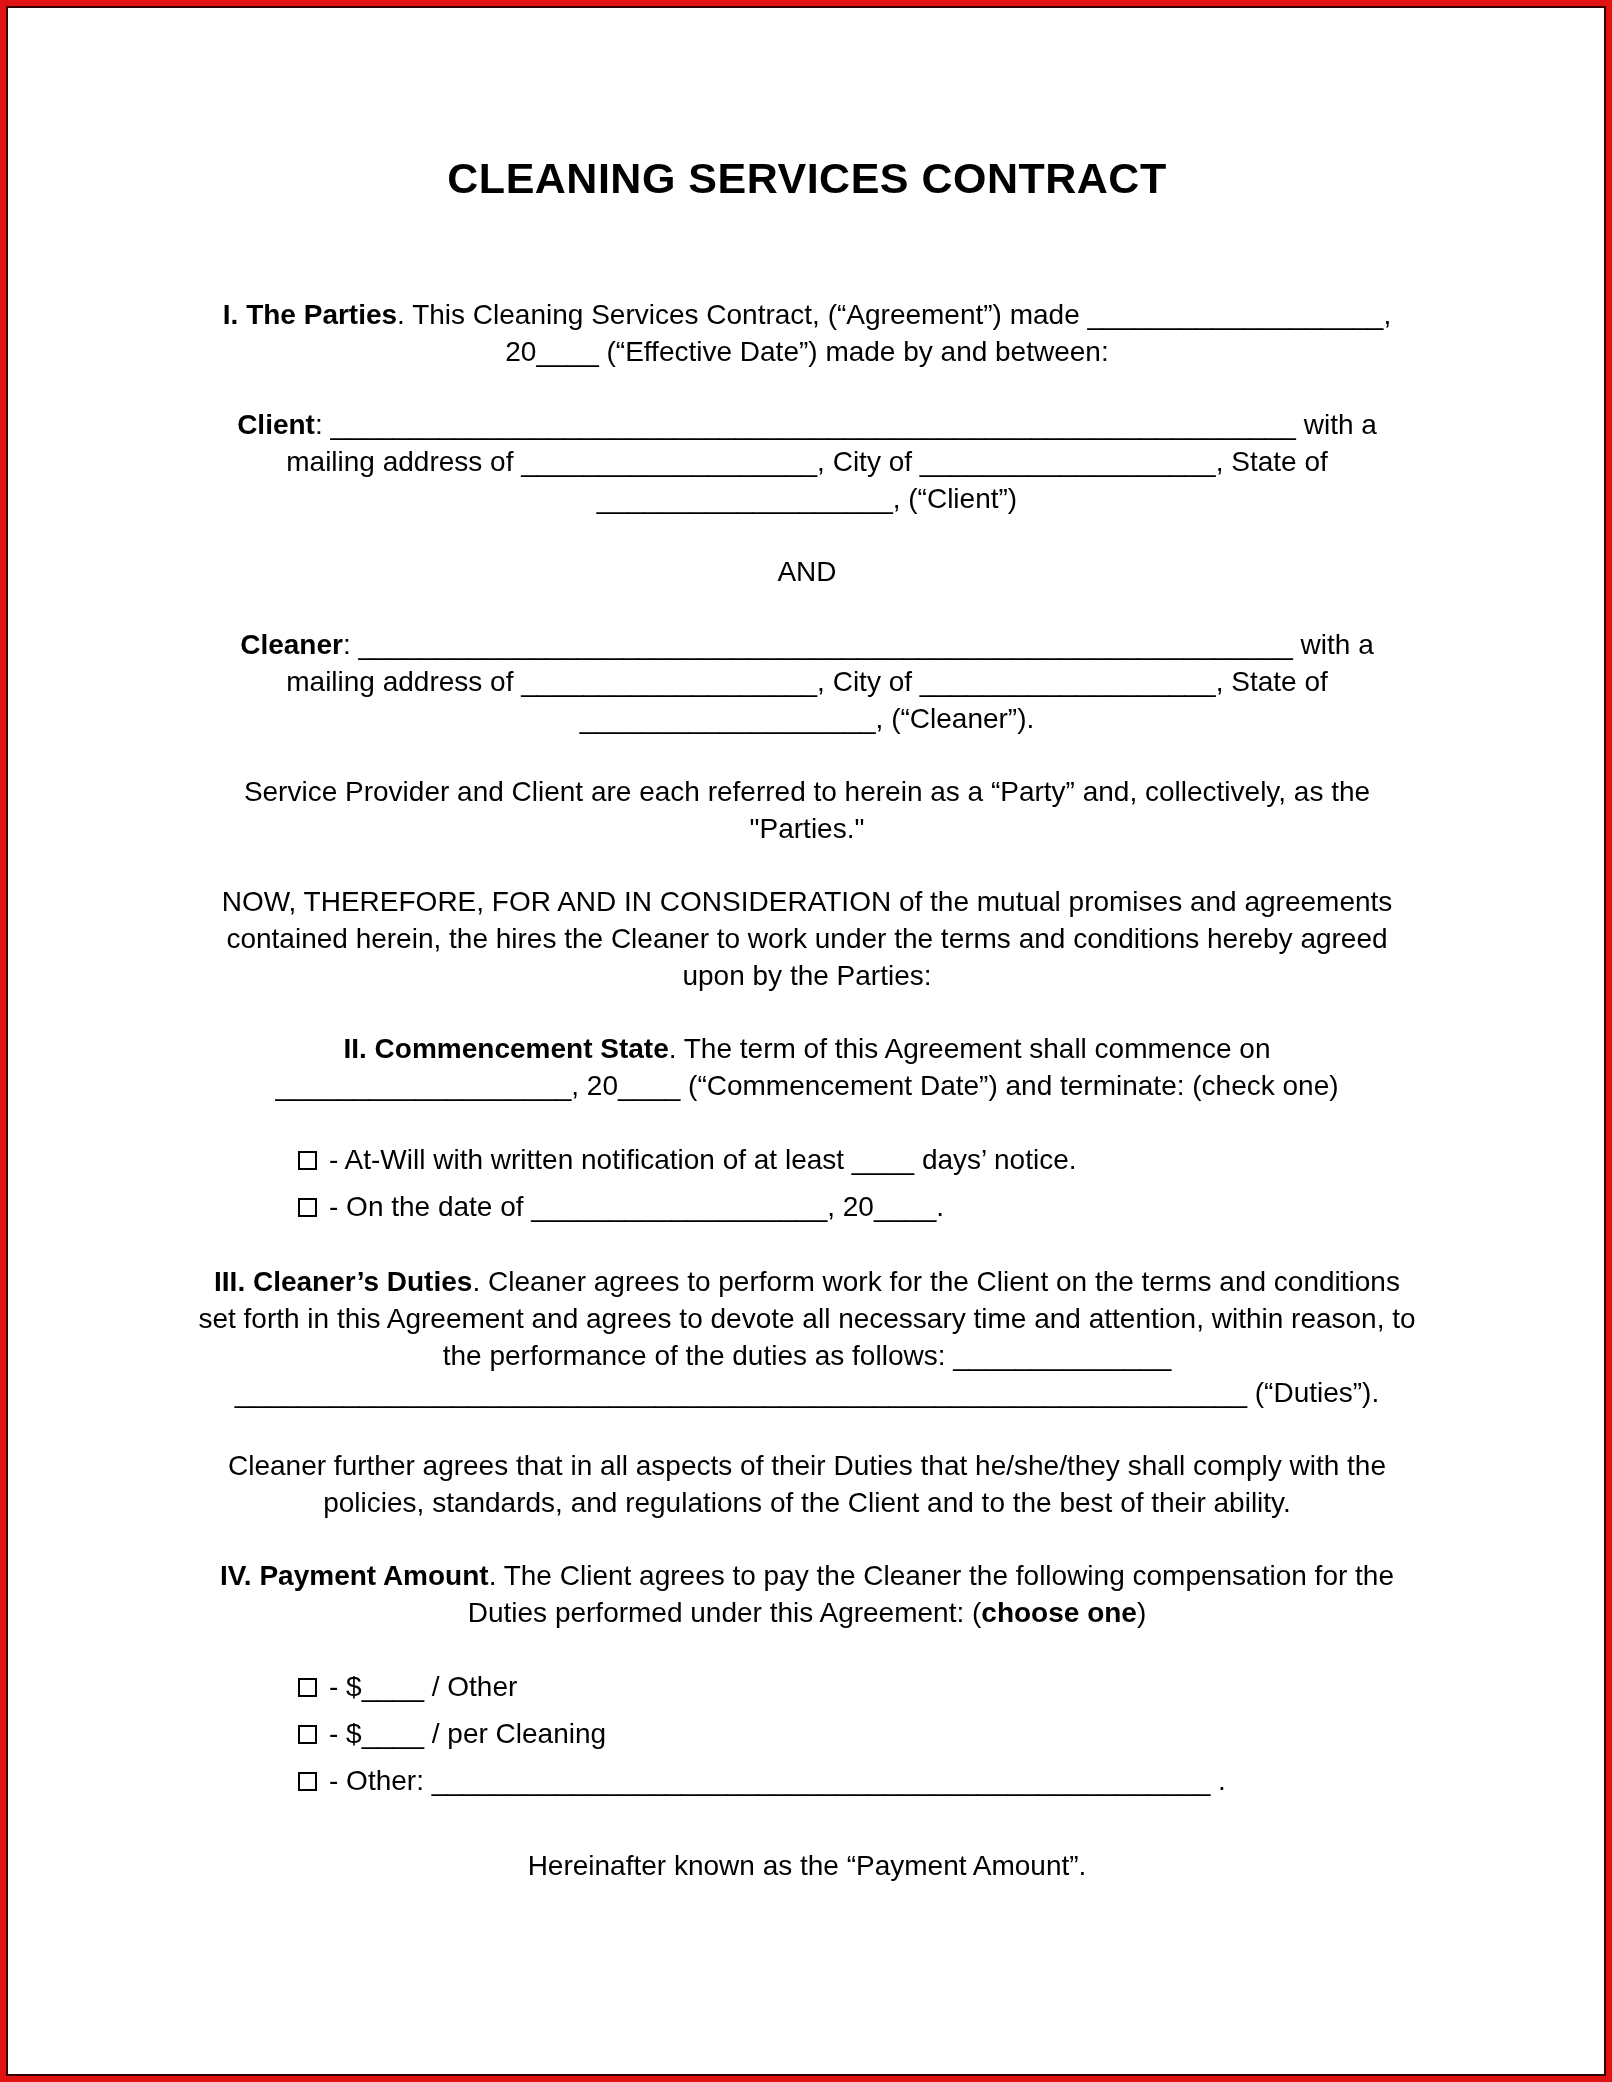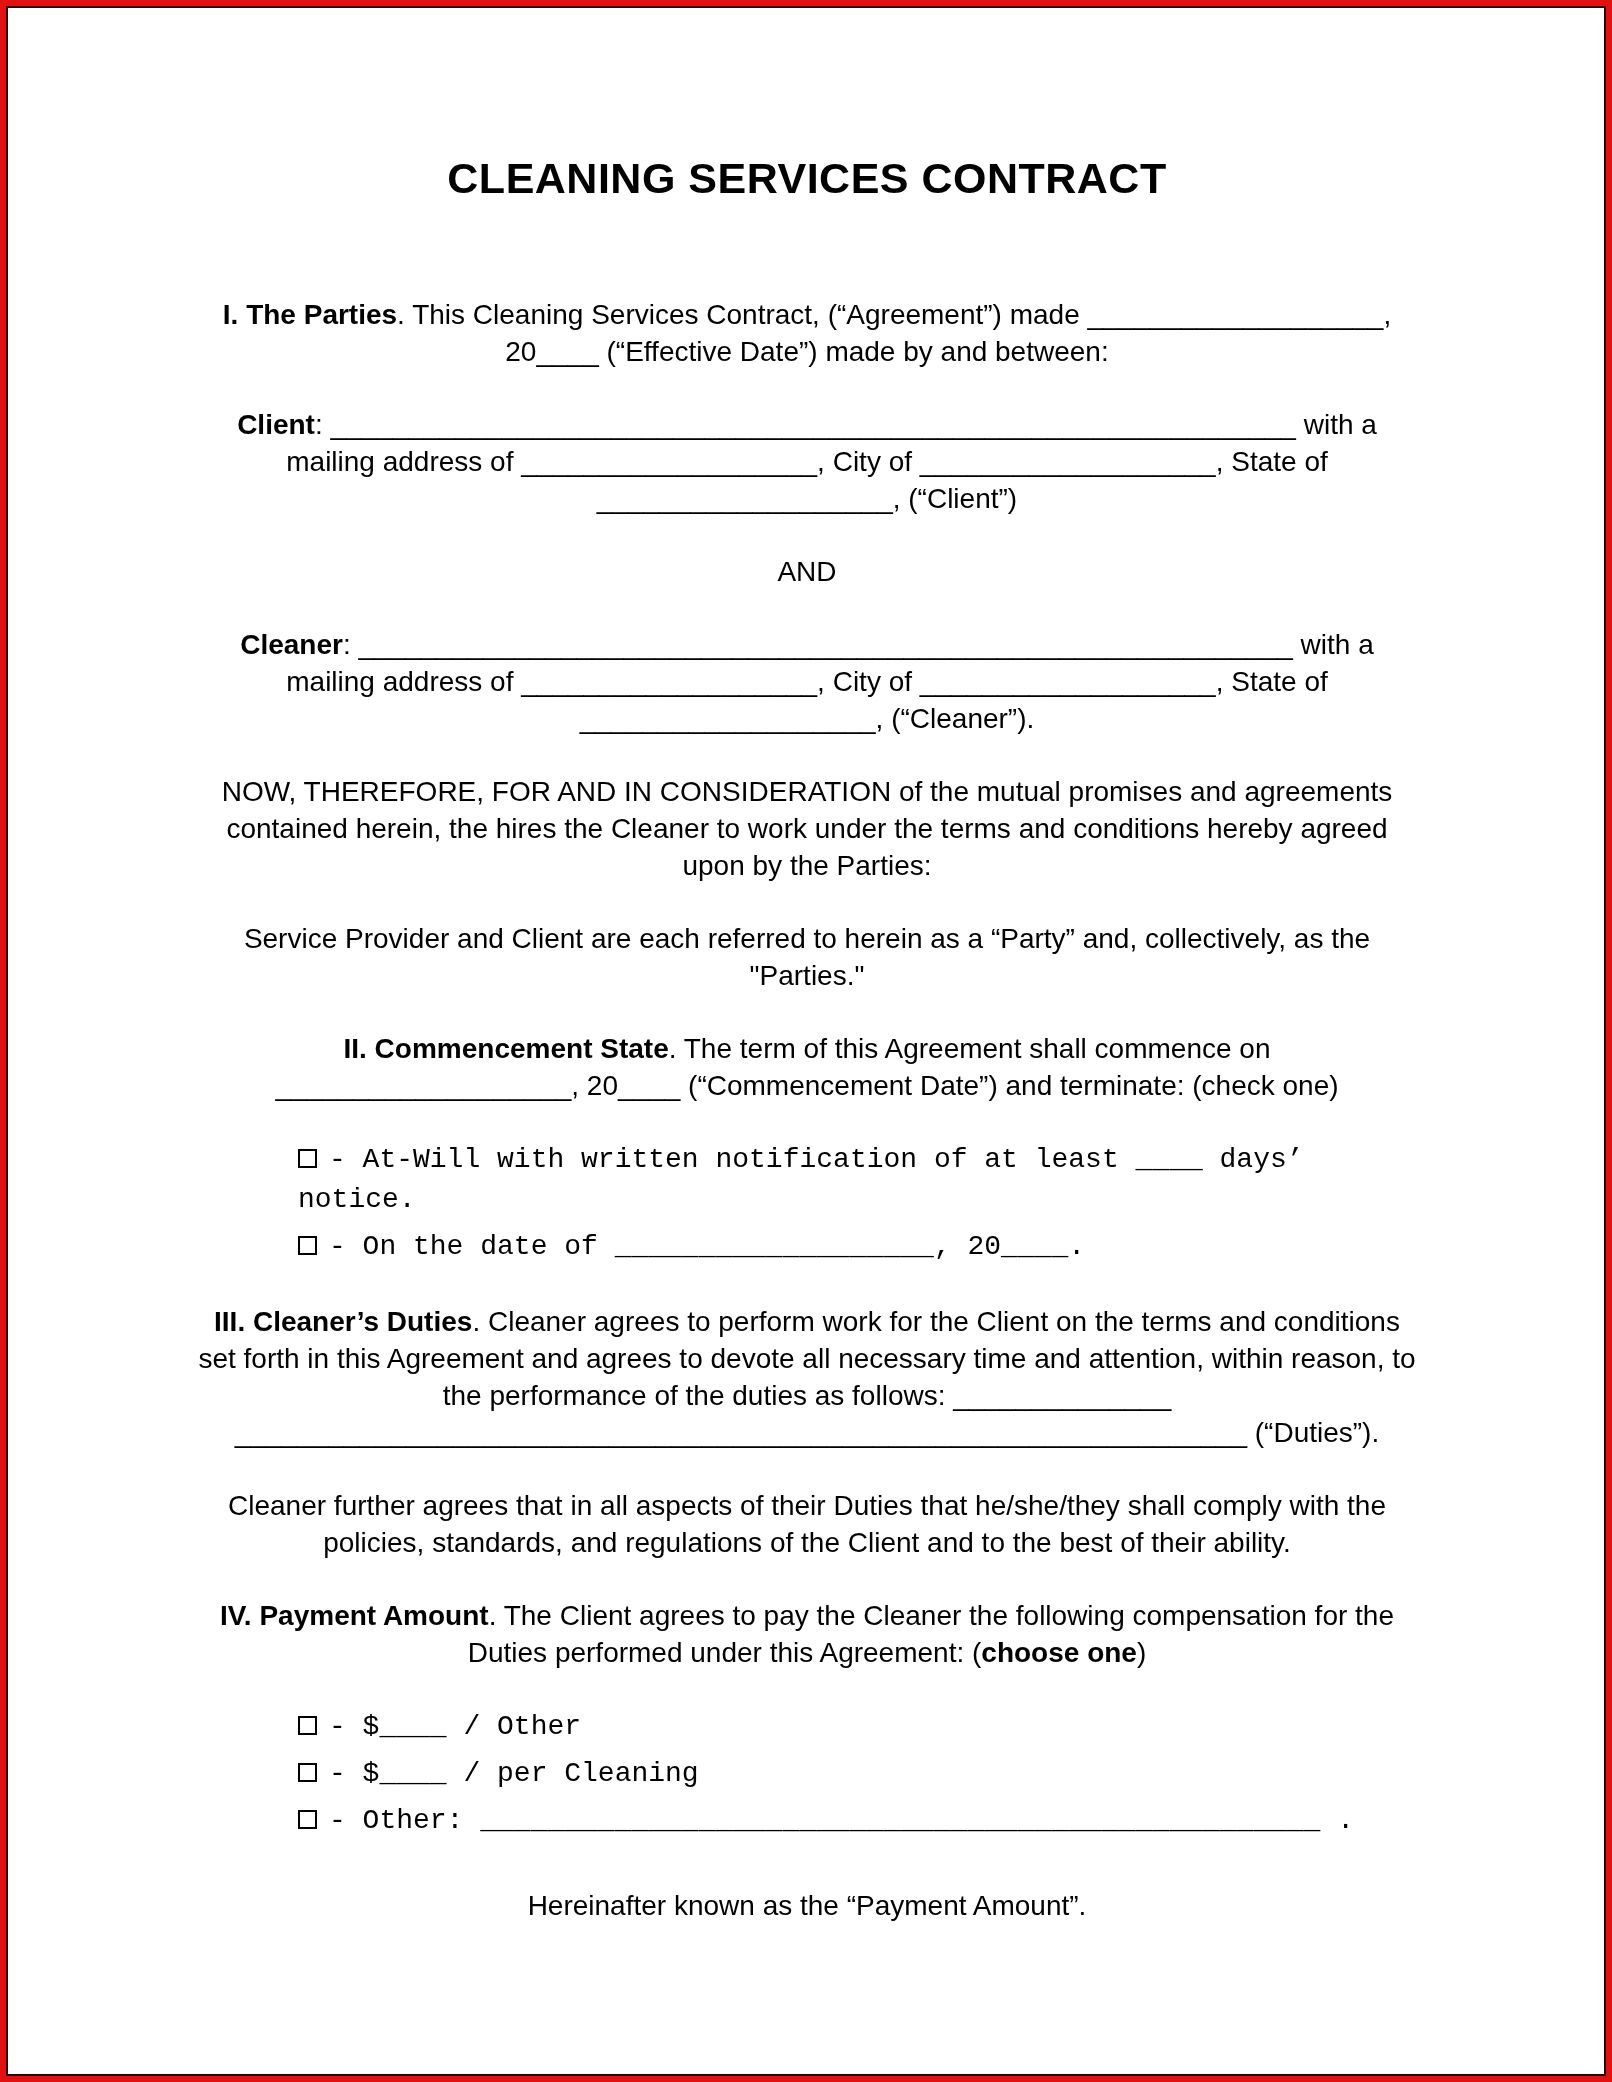--- a/index.html
+++ b/index.html
@@ -39,21 +39,20 @@
     margin: 36px 0;
     word-wrap: break-word;
     text-align: center;
   }
   p.para.first {
     margin-top: 0;
   }
   b { font-weight: bold; }
   .cb-list {
     margin: 36px 0;
-    font-family: Liberation Mono, monospace;
   }
   .cb-row {
     margin: 7px 0;
     padding-left: 100px;
     line-height: 40px;
   }
   .checkbox {
     display: inline-block;
     width: 19px;
     height: 19px;
@@ -76,23 +75,23 @@
     <h1 class="doc-title">CLEANING SERVICES CONTRACT</h1>
 
     <p class="para first"><b>I. The Parties</b><span>. This Cleaning Services Contract, (“Agreement”) made ___________________, 20____ (“Effective Date”) made by and between:</span></p>
 
     <p class="para"><b>Client</b><span>: ______________________________________________________________ with a mailing address of ___________________, City of ___________________, State of ___________________, (“Client”)</span></p>
 
     <p class="para">AND</p>
 
     <p class="para"><b>Cleaner</b><span>: ____________________________________________________________ with a mailing address of ___________________, City of ___________________, State of ___________________, (“Cleaner”).</span></p>
 
+    <p class="para">Service Provider and Client are each referred to herein as a “Party” and, collectively, as the "Parties."</p>
+
     <p class="para">NOW, THEREFORE, FOR AND IN CONSIDERATION of the mutual promises and agreements contained herein, the hires the Cleaner to work under the terms and conditions hereby agreed upon by the Parties:</p>
-
-    <p class="para">Service Provider and Client are each referred to herein as a “Party” and, collectively, as the "Parties."</p>
 
     <p class="para"><b>II. Commencement State</b><span>. The term of this Agreement shall commence on ___________________, 20____ (“Commencement Date”) and terminate: (check one)</span></p>
 
     <div class="cb-list">
       <div class="cb-row"><span class="checkbox"></span><span>- At-Will with written notification of at least ____ days’ notice.</span></div>
       <div class="cb-row"><span class="checkbox"></span><span>- On the date of ___________________, 20____.</span></div>
     </div>
 
     <p class="para"><b>III. Cleaner’s Duties</b><span>. Cleaner agrees to perform work for the Client on the terms and conditions set forth in this Agreement and agrees to devote all necessary time and attention, within reason, to the performance of the duties as follows: ______________ _________________________________________________________________ (“Duties”).</span></p>
 

